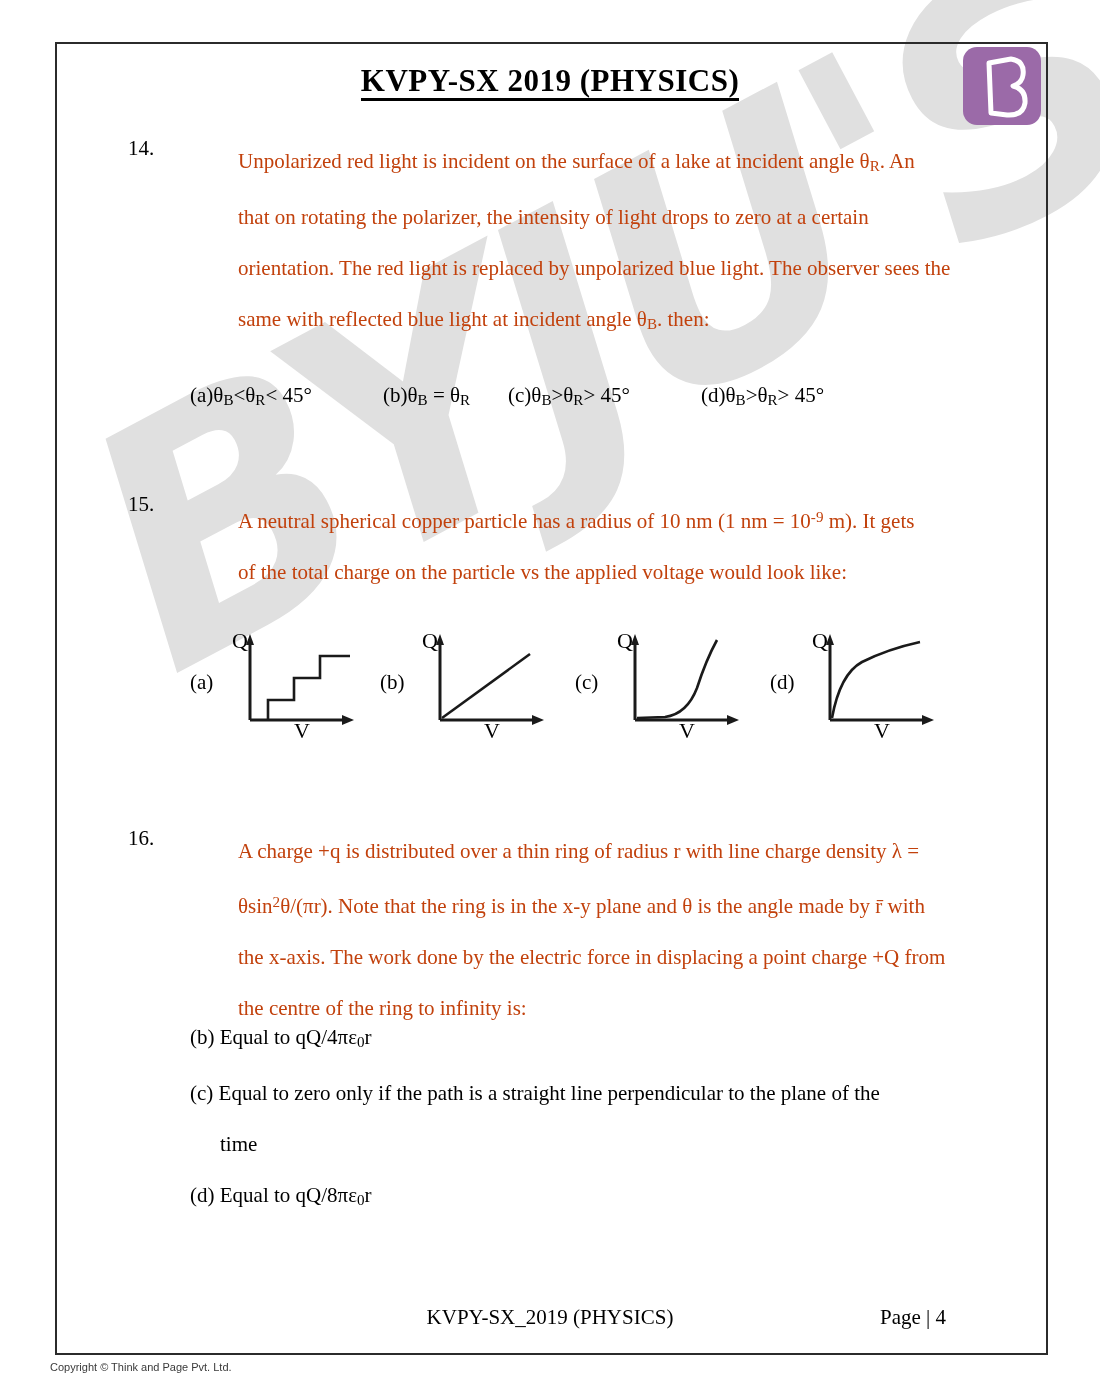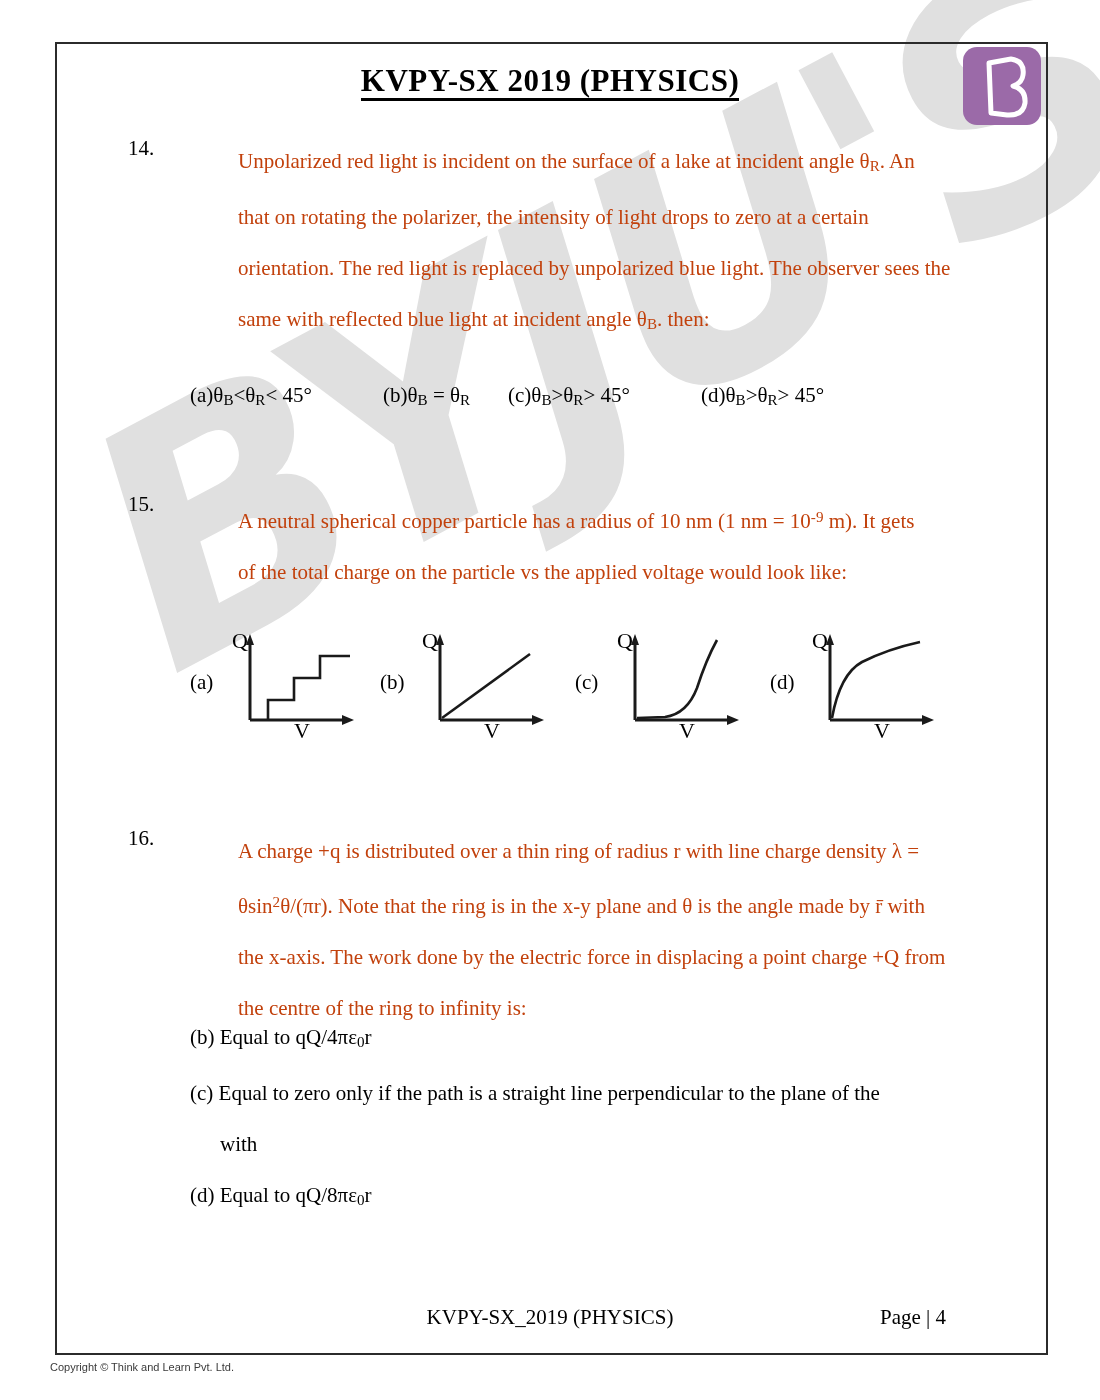--- a/index.html
+++ b/index.html
@@ -330,21 +330,21 @@
       </p>
       <p>
         <span>the centre of the ring to infinity is:</span>
       </p>
     </div>
   </div>
 
   <div class="opt-list-16">
     <p class="o16">(b) Equal to qQ/4πε<sub>0</sub>r</p>
     <p class="o16">(c) Equal to zero only if the path is a straight line perpendicular to the plane of the</p>
-    <p class="o16 o16-indent">with</p>
+    <p class="o16 o16-indent">time</p>
     <p class="o16">(d) Equal to qQ/8πε<sub>0</sub>r</p>
   </div>
 
   <div class="footer-center">KVPY-SX_2019 (PHYSICS)</div>
   <div class="footer-page">Page | 4</div>
-  <div class="copyright">Copyright © Think and Learn Pvt. Ltd.</div>
+  <div class="copyright">Copyright © Think and Page Pvt. Ltd.</div>
 
 </div>
 
 </body></html>

